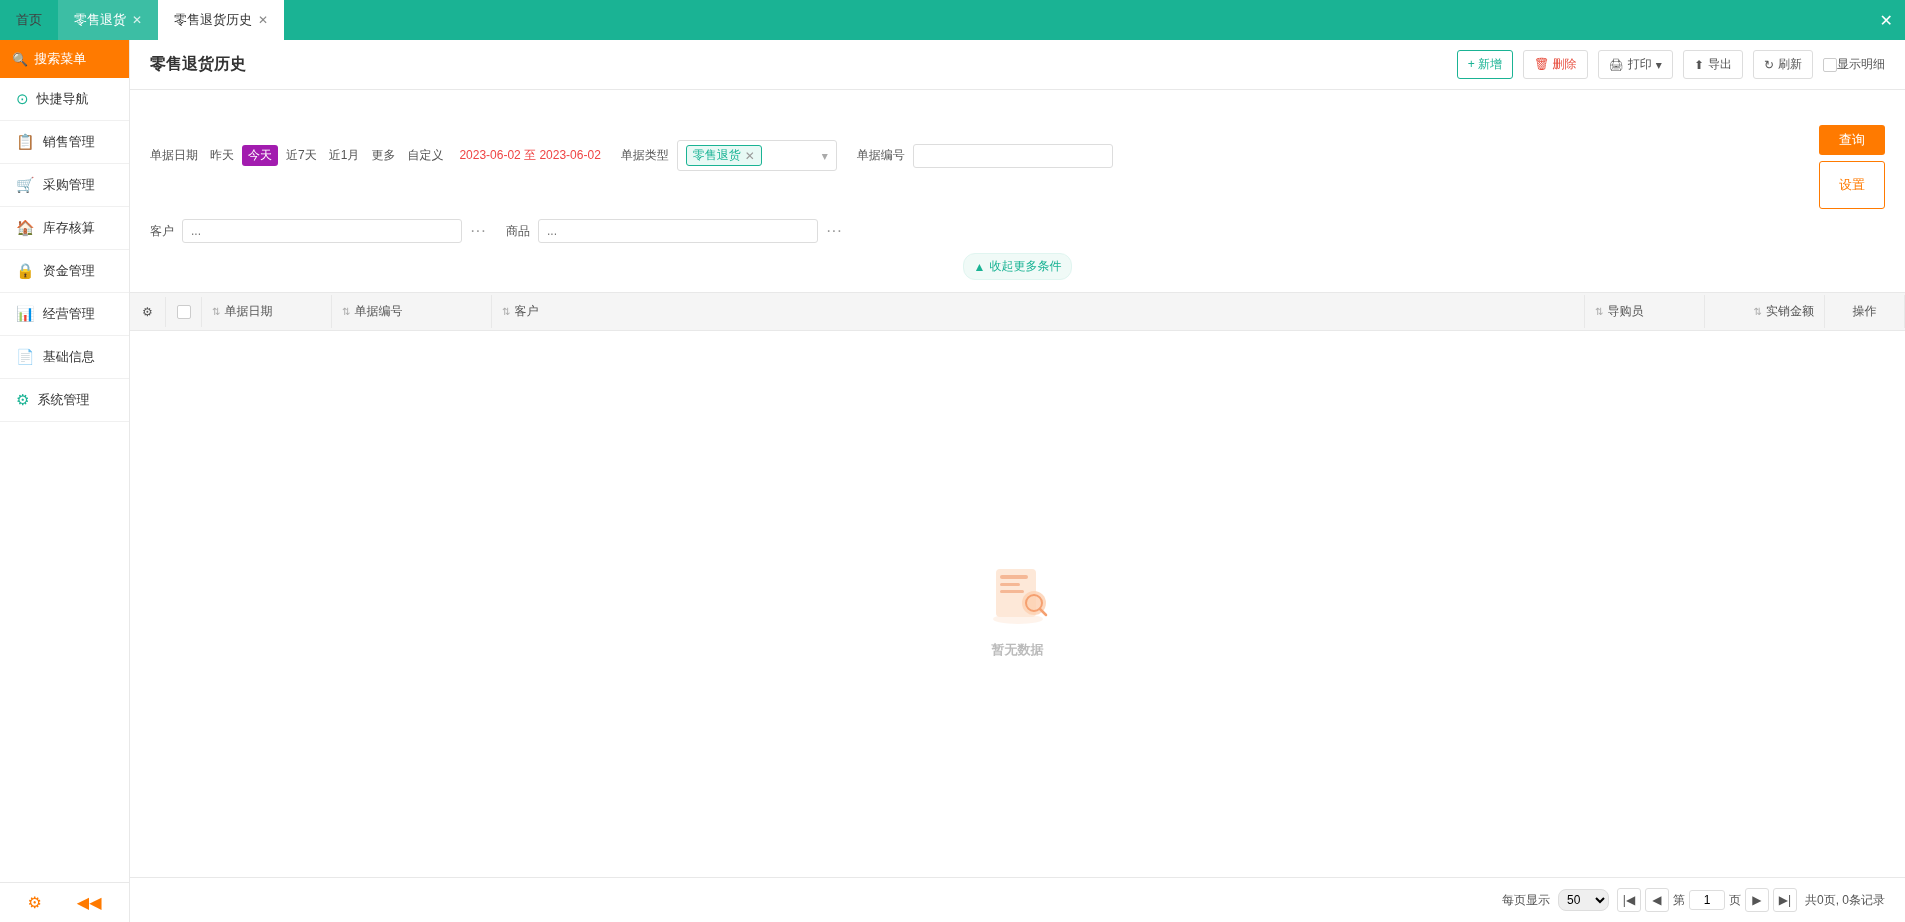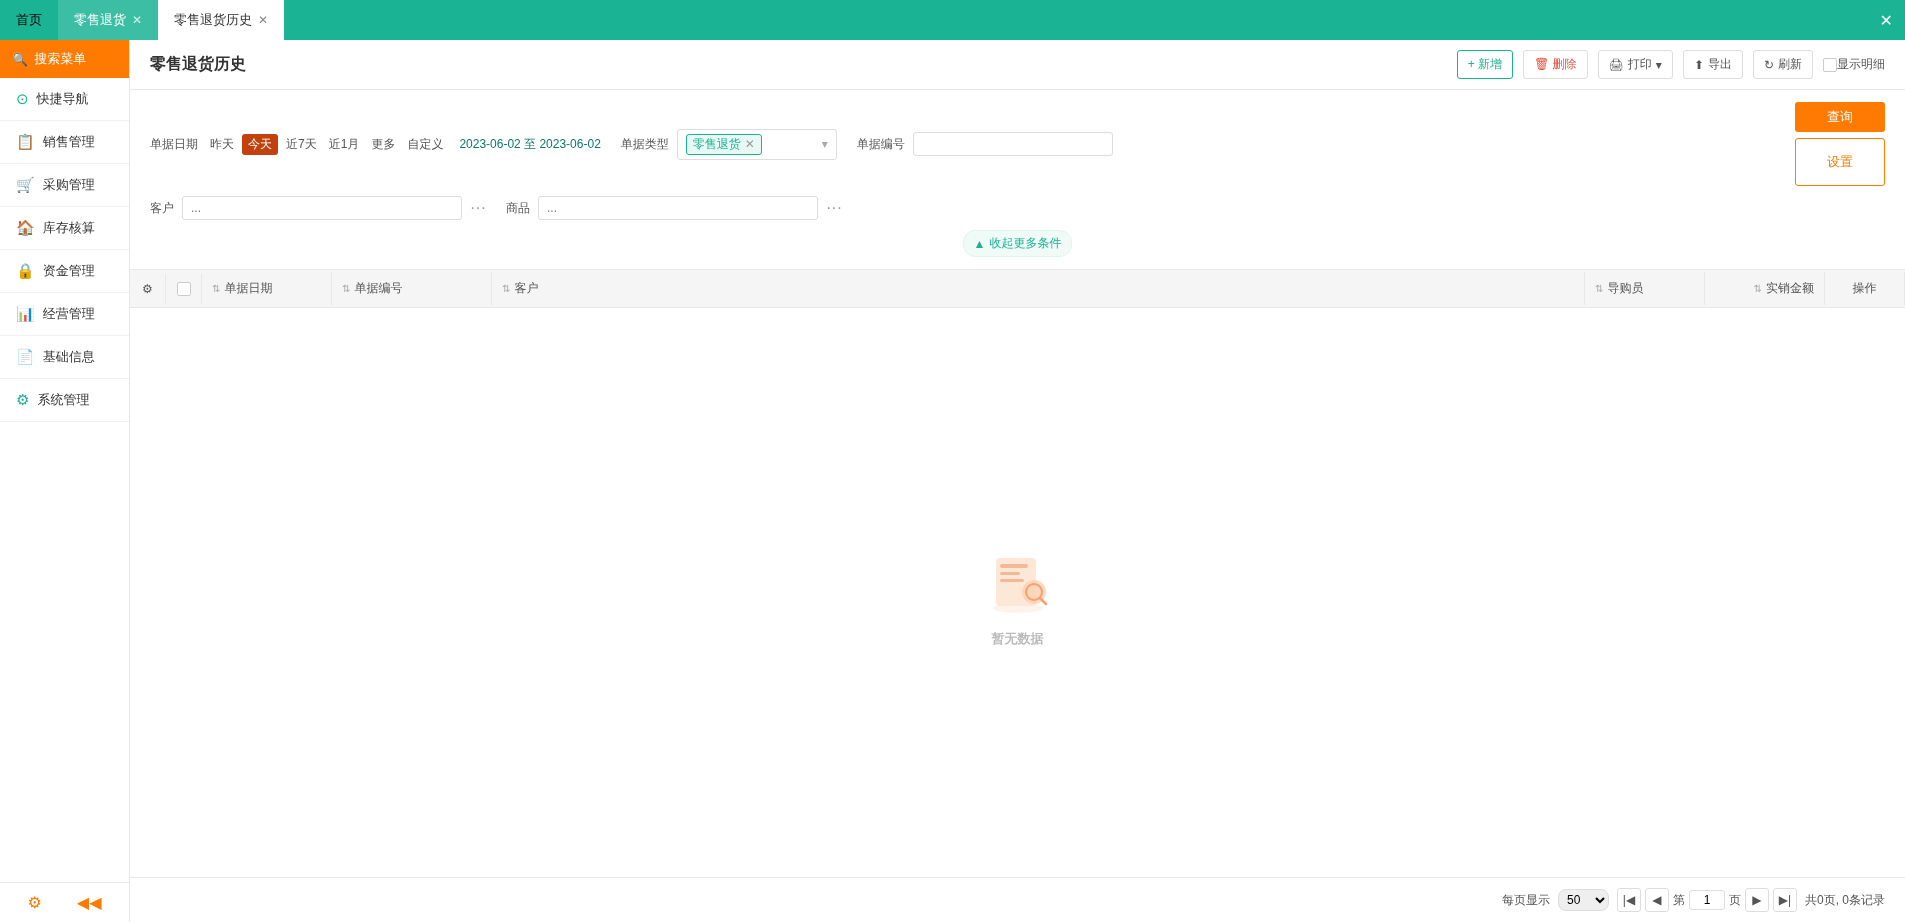--- a/index.html
+++ b/index.html
@@ -12,21 +12,21 @@
       display: flex;
       align-items: center;
       flex-shrink: 0;
     }
     .top-bar .tab {
       height: 100%;
       padding: 0 16px;
       display: flex;
       align-items: center;
       cursor: pointer;
-      color: #000000;
+      color: #404040;
       font-size: 13px;
       white-space: nowrap;
       position: relative;
     }
     .top-bar .tab.home {
       background: transparent;
     }
     .top-bar .tab.active {
       background: #fff;
       color: #333;
@@ -185,28 +185,28 @@
       align-items: center;
       gap: 4px;
     }
     .date-shortcut {
       color: #555;
       font-size: 12px;
       cursor: pointer;
       padding: 2px 4px;
     }
     .date-shortcut.active {
-      background: #c2410c;
+      background: #a21caf;
       color: #fff;
       border-radius: 3px;
       padding: 2px 6px;
     }
     .date-range {
       font-size: 12px;
-      color: #0f766e;
+      color: #ef4444;
     }
     .filter-select {
       border: 1px solid #ddd;
       border-radius: 3px;
       padding: 4px 8px;
       font-size: 12px;
       cursor: pointer;
       display: flex;
       align-items: center;
       gap: 4px;
@@ -249,24 +249,25 @@
       border: 1px solid #e0f5f0;
       border-radius: 12px;
       background: #f0faf7;
     }
 
     
     .query-btn {
       background: #ff7a00;
       color: #fff;
       border: none;
-      padding: 6px 32px;
+      padding: 6px 20px;
       border-radius: 3px;
       cursor: pointer;
       font-size: 13px;
+      margin-top: 23px;
     }
     .settings-btn {
       background: #fff;
       color: #ff7a00;
       border: 1px solid #ff7a00;
       padding: 14px 16px;
       border-radius: 3px;
       cursor: pointer;
       font-size: 13px;
     }

